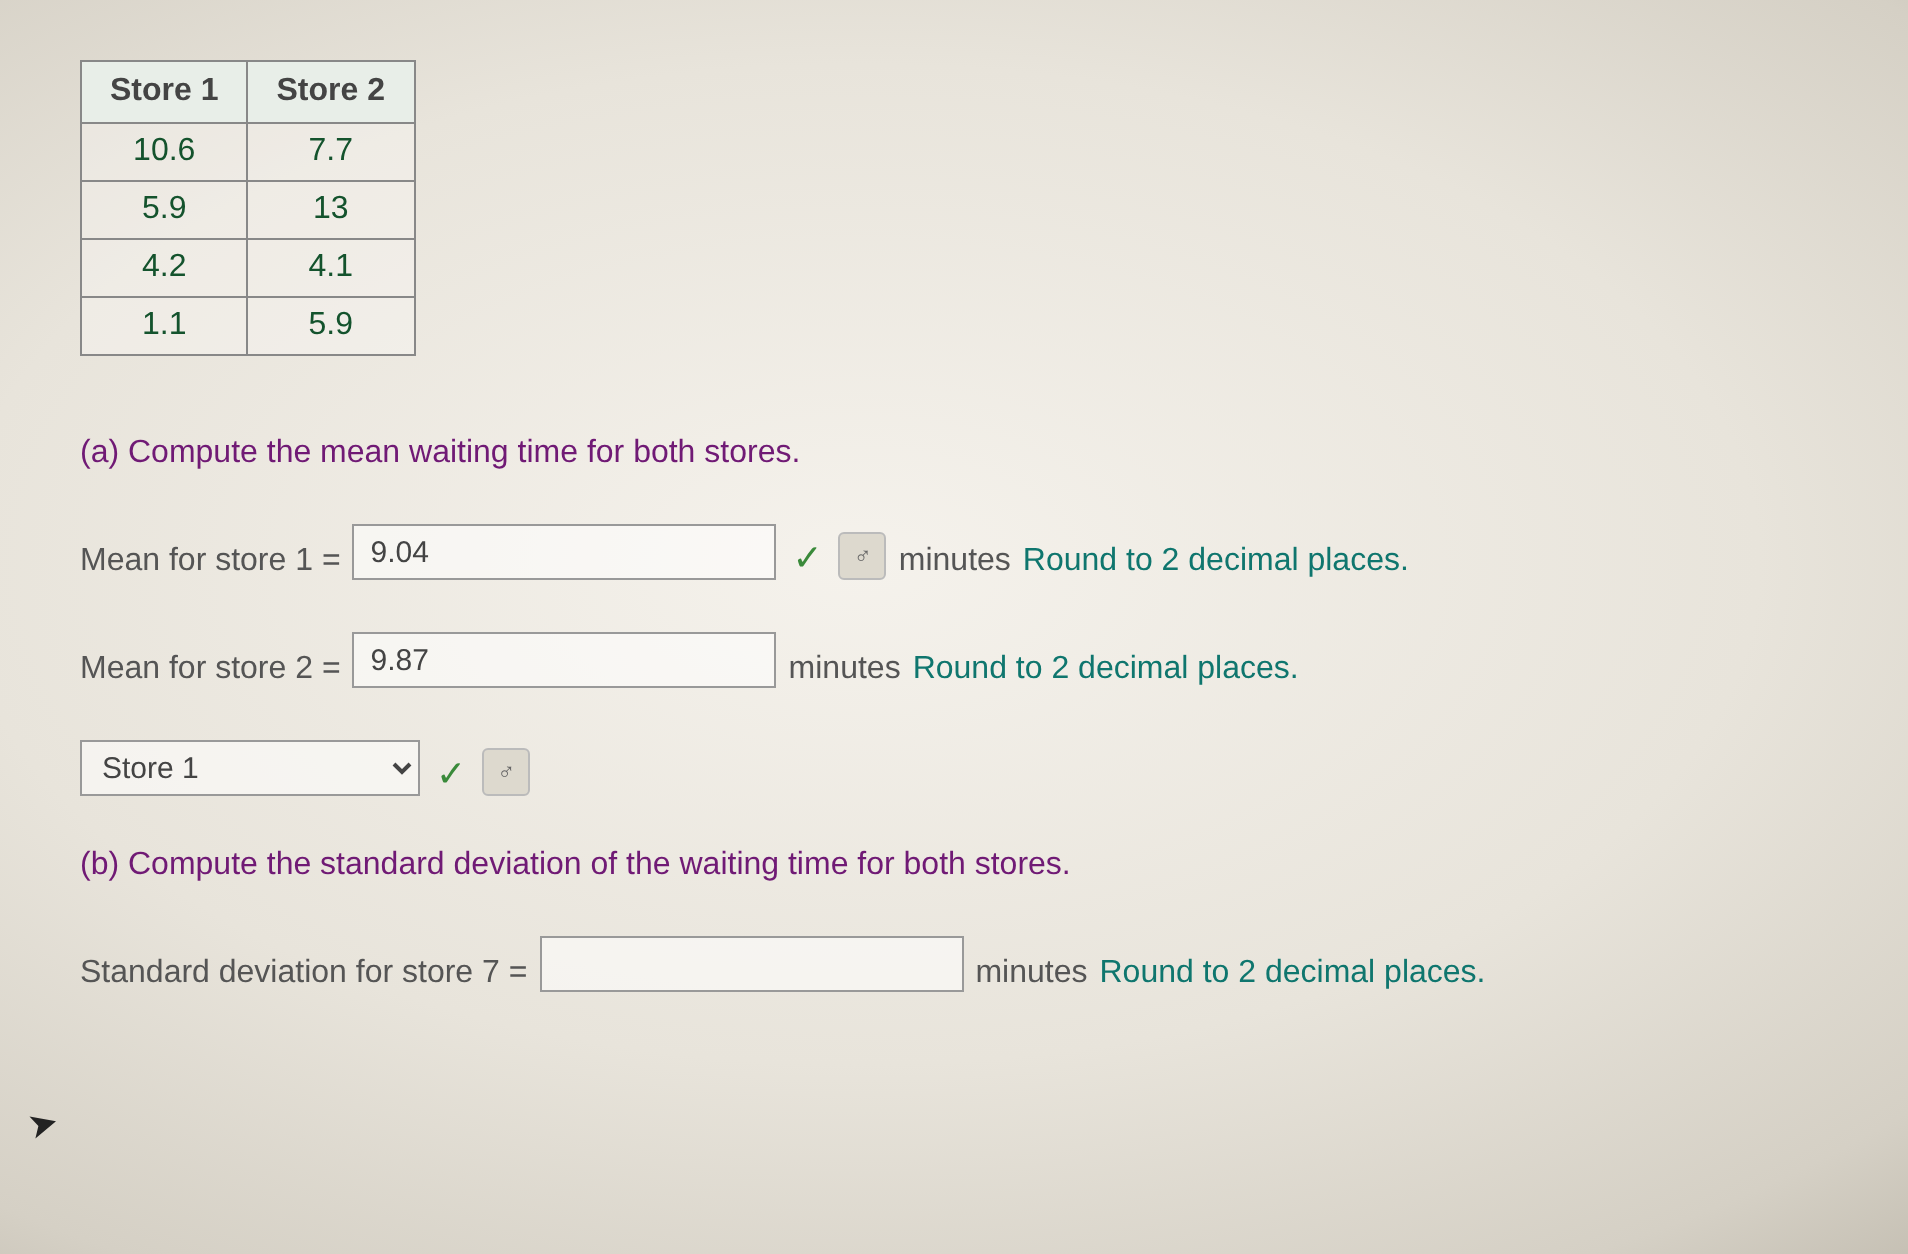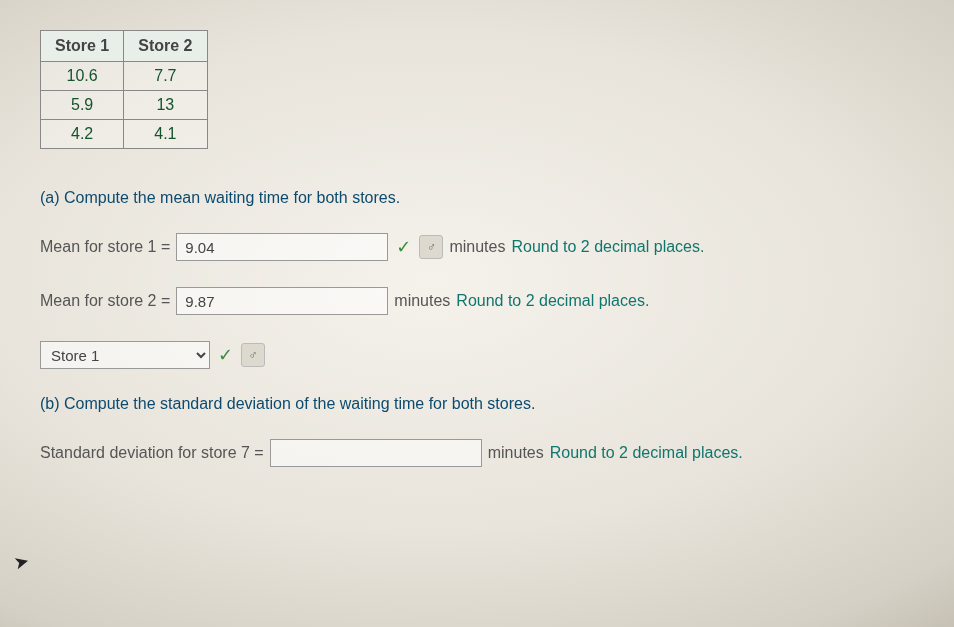--- a/index.html
+++ b/index.html
@@ -25,24 +25,24 @@
     font-weight: bold;
     color: #444;
   }
   table.data td {
     border: 1px solid #888;
     padding: 5px 14px;
     text-align: center;
     background: rgba(250,248,244,0.4);
     color: #14532d;
   }
-  .question { margin-bottom: 26px; color: #0c4a6e; }
+  .question { margin-bottom: 26px; color: #701a75; }
   .row {
     display: flex;
-    align-items: center;
+    align-items: flex-end;
     gap: 6px;
     margin-bottom: 26px;
     color: #555;
     flex-wrap: wrap;
   }
   input.answer {
     border: 1px solid #999;
     background: rgba(255,255,255,0.55);
     padding: 4px 8px;
     font-size: 15px;
@@ -103,20 +103,24 @@
         <td>7.7</td>
       </tr>
     <tr>
         <td>5.9</td>
         <td>13</td>
       </tr>
     <tr>
         <td>4.2</td>
         <td>4.1</td>
       </tr>
+    <tr>
+        <td>1.1</td>
+        <td>5.9</td>
+      </tr>
   </tbody>
 </table>
 
 <div class="question">(a) Compute the mean waiting time for both stores.</div>
 
 <div class="row">
   <span>Mean for store 1 =</span>
   <input class="answer" value="9.04" style="">
   <span class="check">✓</span>
   <span class="link-btn">♂</span>

